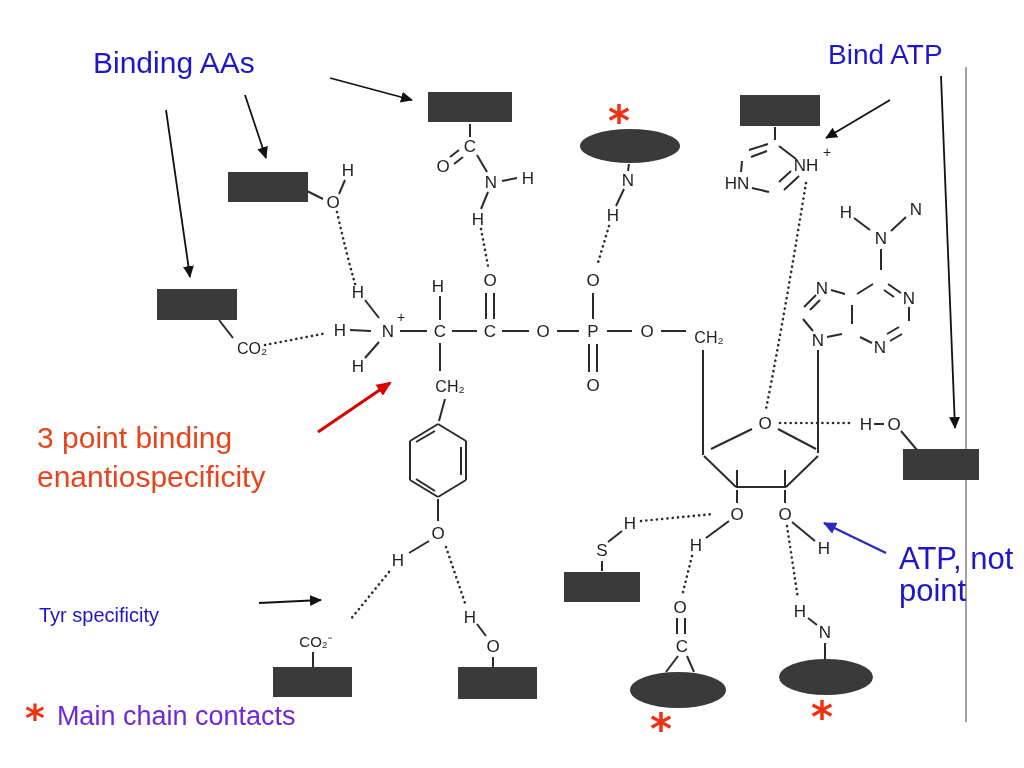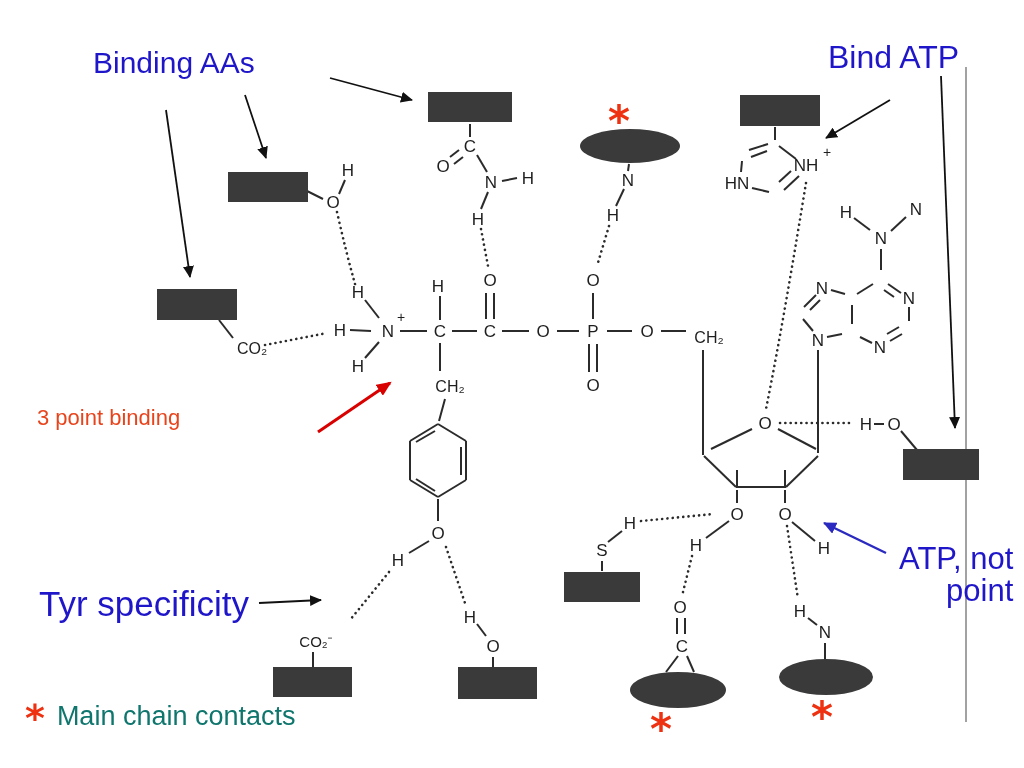--- a/index.html
+++ b/index.html
@@ -11,31 +11,31 @@
        stroke-linecap:round;fill:none;}
   .box{fill:var(--box-fill,#3a3a3a);}
   .ell{fill:var(--box-fill,#3a3a3a);}
   .arrow{stroke:#111;stroke-width:1.8;fill:none;}
   .arrow.red{stroke:var(--arrow-red,#d90000);stroke-width:3;}
   .arrow.blue{stroke:var(--arrow-blue,#2a2ac0);stroke-width:2.4;}
   .greyline{stroke:#a2a2a2;stroke-width:2;}
   text.atom{fill:#1e1e1e;font-family:"Liberation Sans",sans-serif;}
   text.ast{fill:var(--asterisk-red,#ee3211);font-family:"DejaVu Sans",sans-serif;font-weight:bold;}
   .anno{position:absolute;white-space:nowrap;}
-  .anno.blue{color:var(--annotation-blue,#1f16c9);text-align:right;}
+  .anno.blue{color:var(--annotation-blue,#1f16c9);}
   .anno.rednote{color:var(--annotation-red,#e8441c);}
   #binding-aas{left:93px;top:46px;font-size:30px;}
-  #bind-atp{left:828px;top:39px;font-size:32px;}
-  #three-point{left:37px;top:398px;font-size:22px;line-height:39px;}
-  #tyr-spec{left:39px;top:584px;font-size:35px;}
+  #bind-atp{left:828px;top:39px;font-size:28px;}
+  #three-point{left:37px;top:418px;font-size:30px;line-height:39px;}
+  #tyr-spec{left:39px;top:604px;font-size:20px;}
   #atp-not{left:899px;top:543px;font-size:31px;line-height:32px;}
   #legend{left:25px;top:700px;position:absolute;}
   .legend-ast{font-size:38px;color:var(--asterisk-red,#ee3211);position:relative;top:-4px;
               margin-right:12px;font-family:"DejaVu Sans",sans-serif;font-weight:bold;}
-  .legend-txt{font-size:27px;color:#0f766e;position:relative;top:-10px;}
+  .legend-txt{font-size:27px;color:#6d28d9;position:relative;top:-10px;}
 </style>
 </head>
 <body>
 
 <div id="stage">
 
   <svg id="diagram" width="1024" height="768" viewBox="0 0 1024 768">
     <defs>
       <marker id="ah" markerUnits="userSpaceOnUse" markerWidth="13" markerHeight="11" refX="11" refY="5.5" orient="auto">
           <path d="M0,0 L12,5.5 L0,11 Z" fill="#111"></path>
@@ -251,20 +251,21 @@
         <text x="619" y="121" class="ast" text-anchor="middle" dominant-baseline="central" font-size="42">*</text>
         <text x="661" y="729" class="ast" text-anchor="middle" dominant-baseline="central" font-size="42">*</text>
         <text x="822" y="717" class="ast" text-anchor="middle" dominant-baseline="central" font-size="42">*</text>
       </g>
   </svg>
 
   <div class="anno blue" id="binding-aas">Binding AAs</div>
   <div class="anno blue" id="bind-atp">Bind ATP</div>
   <div class="anno rednote" id="three-point">
     <div>3 point binding</div>
+    <div>enantiospecificity</div>
   </div>
   <div class="anno blue" id="tyr-spec">Tyr specificity</div>
   <div class="anno blue" id="atp-not">
     <div>ATP, not</div>
     <div>point</div>
   </div>
   <div id="legend">
     <span class="legend-ast">*</span><span class="legend-txt">Main chain contacts</span>
   </div>
 </div>

